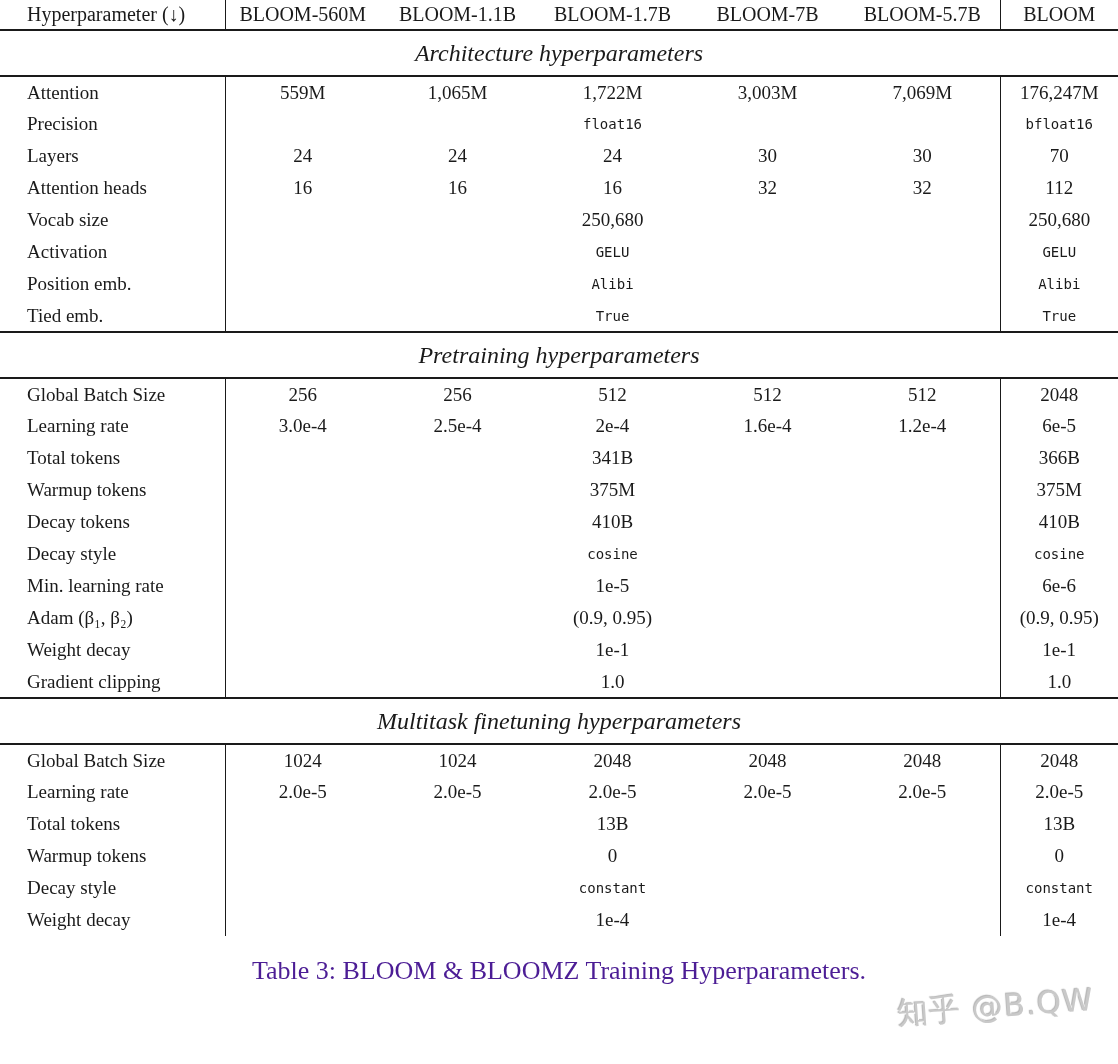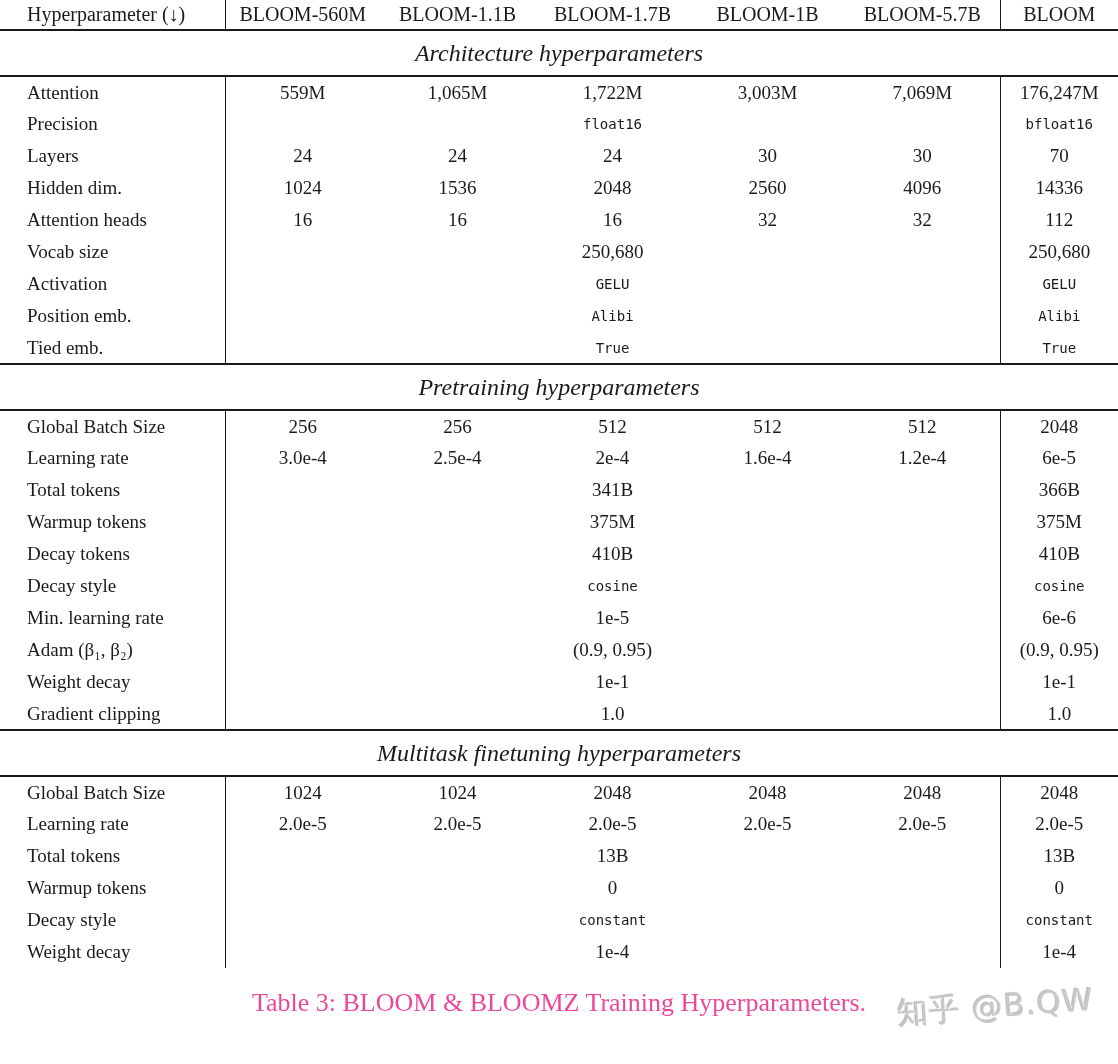--- a/index.html
+++ b/index.html
@@ -48,21 +48,21 @@
     border-bottom: 2px solid #1a1a1a;
   }
   .mono {
     font-family: "DejaVu Sans Mono", "Liberation Mono", monospace;
     font-size: 14px;
   }
   .caption {
     margin-top: 20px;
     text-align: center;
     font-size: 26px;
-    color: #ec4899;
+    color: #4c1d95;
   }
   .watermark {
     position: absolute;
     top: 986px;
     right: 24px;
     font-size: 31px;
     font-family: "DejaVu Sans", "Liberation Sans", sans-serif;
     color: #c9c9c9;
     transform: rotate(-4deg);
     text-shadow: 1px 1px 0 #ffffff, -1px -1px 1px #b5b5b5;
@@ -83,21 +83,21 @@
         <col class="c-mid">
         <col class="c-mid">
       <col class="c-bloom">
     </colgroup>
     <thead>
       <tr>
         <th class="label-cell">Hyperparameter (↓)</th>
         <th>BLOOM-560M</th>
         <th>BLOOM-1.1B</th>
         <th>BLOOM-1.7B</th>
-        <th>BLOOM-1B</th>
+        <th>BLOOM-7B</th>
         <th>BLOOM-5.7B</th>
         <th class="bloom-cell">BLOOM</th>
       </tr>
     </thead>
     <tbody>
         <tr class="section-row">
           <td colspan="7">Architecture hyperparameters</td>
         </tr>
         <tr>
           <td class="label-cell">Attention</td>
@@ -114,29 +114,20 @@
           <td class="bloom-cell mono">bfloat16</td>
         </tr>
         <tr>
           <td class="label-cell">Layers</td>
           <td class="val-cell">24</td>
           <td class="val-cell">24</td>
           <td class="val-cell">24</td>
           <td class="val-cell">30</td>
           <td class="val-cell">30</td>
           <td class="bloom-cell">70</td>
-        </tr>
-        <tr>
-          <td class="label-cell">Hidden dim.</td>
-          <td class="val-cell">1024</td>
-          <td class="val-cell">1536</td>
-          <td class="val-cell">2048</td>
-          <td class="val-cell">2560</td>
-          <td class="val-cell">4096</td>
-          <td class="bloom-cell">14336</td>
         </tr>
         <tr>
           <td class="label-cell">Attention heads</td>
           <td class="val-cell">16</td>
           <td class="val-cell">16</td>
           <td class="val-cell">16</td>
           <td class="val-cell">32</td>
           <td class="val-cell">32</td>
           <td class="bloom-cell">112</td>
         </tr>

